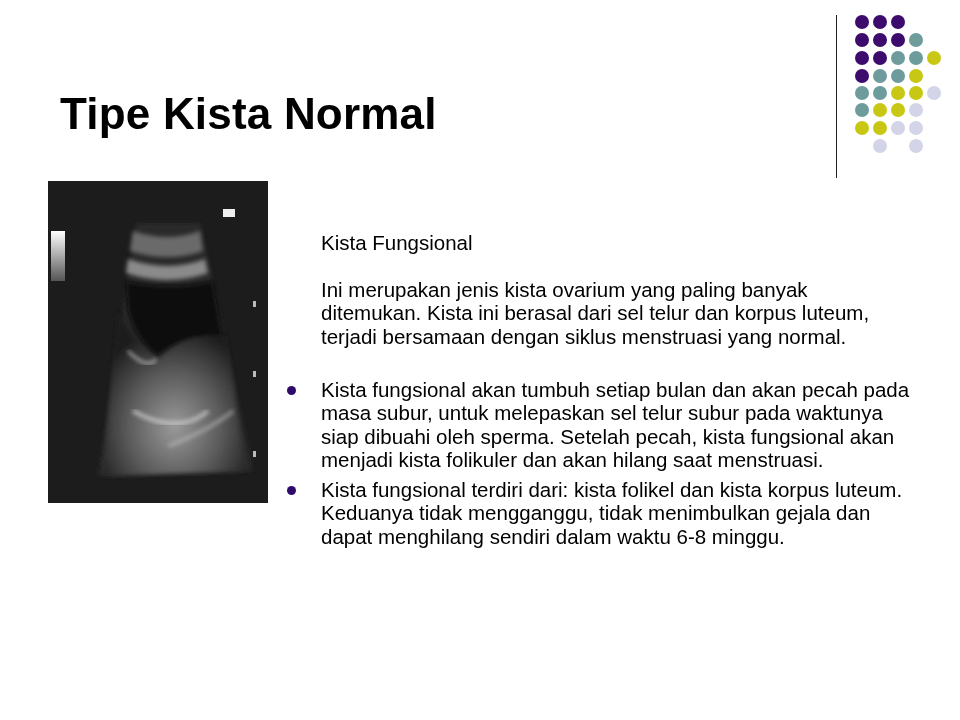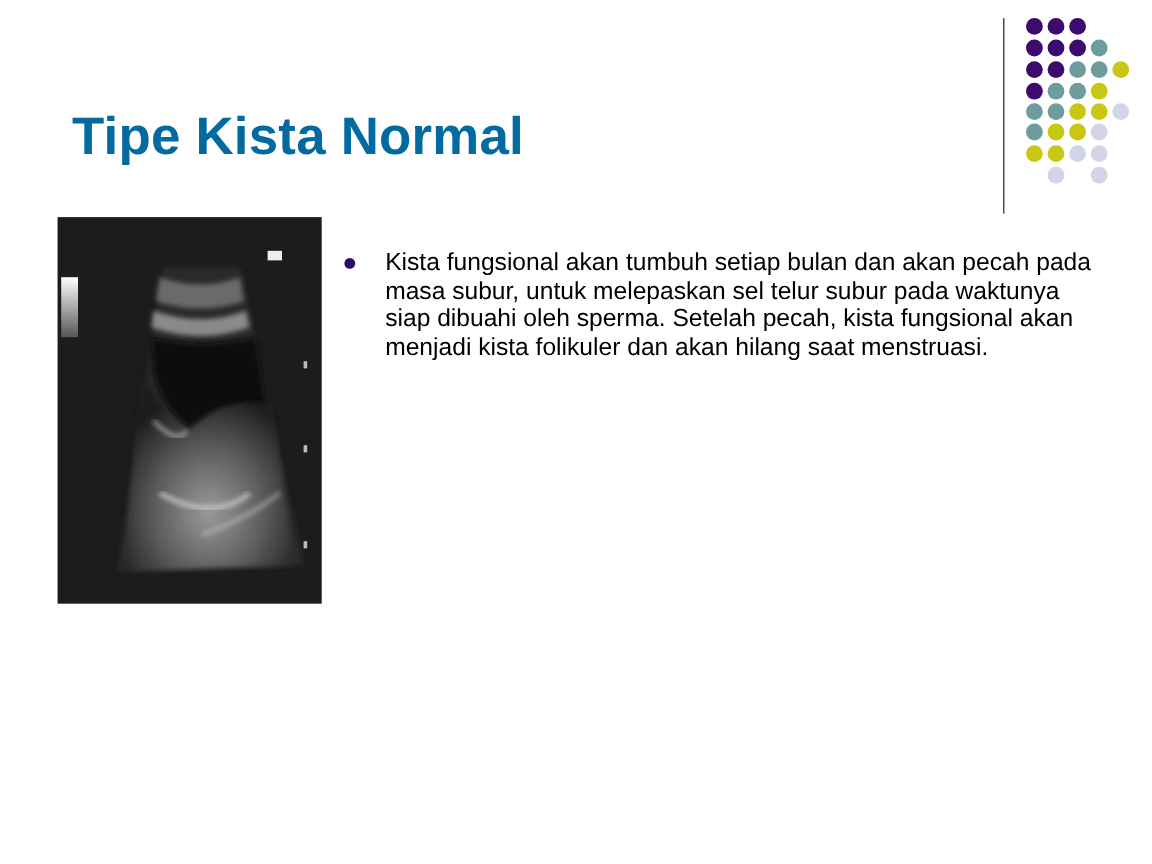--- a/index.html
+++ b/index.html
@@ -1,19 +1,19 @@
 <!DOCTYPE html>
 <html><head>
 <meta charset="utf-8">
 <style>
   html, body { margin:0; padding:0; }
   body { width:960px; height:720px; background:#ffffff; position:relative; overflow:hidden; font-family:"Liberation Sans", sans-serif; }
   .vline { position:absolute; left:836px; top:15px; width:1px; height:163px; background:#222; }
   .dot { position:absolute; width:14px; height:14px; border-radius:50%; }
-  .title { position:absolute; left:60px; top:84px; font-size:44px; font-weight:bold; color:#0369a1; letter-spacing:0.2px; white-space:nowrap; margin:0; line-height:60px; }
+  .title { position:absolute; left:60px; top:84px; font-size:44px; font-weight:bold; color:#000000; letter-spacing:0.2px; white-space:nowrap; margin:0; line-height:60px; }
   .photo { position:absolute; left:48px; top:181px; width:220px; height:322px; background:#1a1a1a; overflow:hidden; }
   .content { position:absolute; left:321px; top:207px; width:590px; font-size:20.5px; line-height:23.5px; color:#000; }
   .para { margin:0 0 6px 0; white-space:pre-line; }
   .bullet-item { position:relative; margin:0 0 6px 0; }
   .bullet-dot { position:absolute; left:-34px; top:8px; width:9px; height:9px; border-radius:50%; background:#2e0a6b; }
 </style>
 </head>
 <body>
 
 <div>
@@ -87,18 +87,26 @@
       <rect x="3" y="50" width="14" height="50" fill="url(#scale)"></rect>
 
       <rect x="175" y="28" width="12" height="8" fill="#eeeeee"></rect>
       <rect x="205" y="120" width="3" height="6" fill="#bbb"></rect>
       <rect x="205" y="190" width="3" height="6" fill="#bbb"></rect>
       <rect x="205" y="270" width="3" height="6" fill="#bbb"></rect>
     </svg>
   </div>
 
   <div class="content">
+    <div class="para">
+      <div>Kista Fungsional</div>
+      <div>Ini merupakan jenis kista ovarium yang paling banyak ditemukan. Kista ini berasal dari sel telur dan korpus luteum, terjadi bersamaan dengan siklus menstruasi yang normal.</div>
+    </div>
     <div class="bullet-item">
       <span class="bullet-dot"></span>
       <span>Kista fungsional akan tumbuh setiap bulan dan akan pecah pada masa subur, untuk melepaskan sel telur subur pada waktunya siap dibuahi oleh sperma. Setelah pecah, kista fungsional akan menjadi kista folikuler dan akan hilang saat menstruasi.</span>
+    </div>
+    <div class="bullet-item">
+      <span class="bullet-dot"></span>
+      <span>Kista fungsional terdiri dari: kista folikel dan kista korpus luteum. Keduanya tidak mengganggu, tidak menimbulkan gejala dan dapat menghilang sendiri dalam waktu 6-8 minggu.</span>
     </div>
   </div>
 </div>
 
 </body></html>

